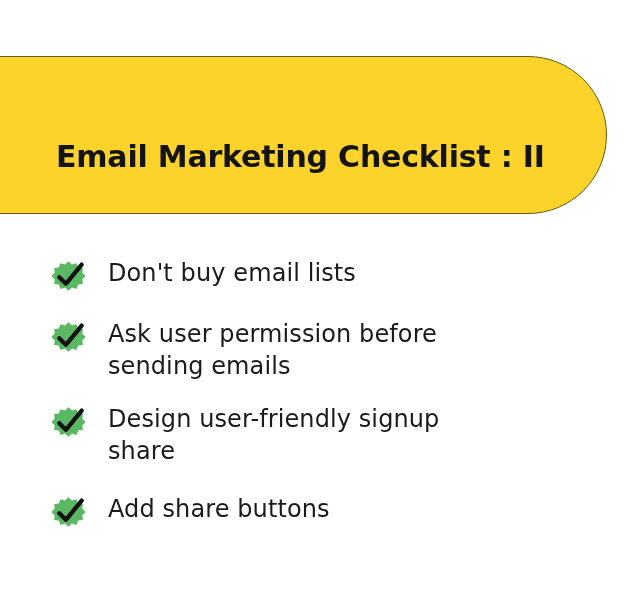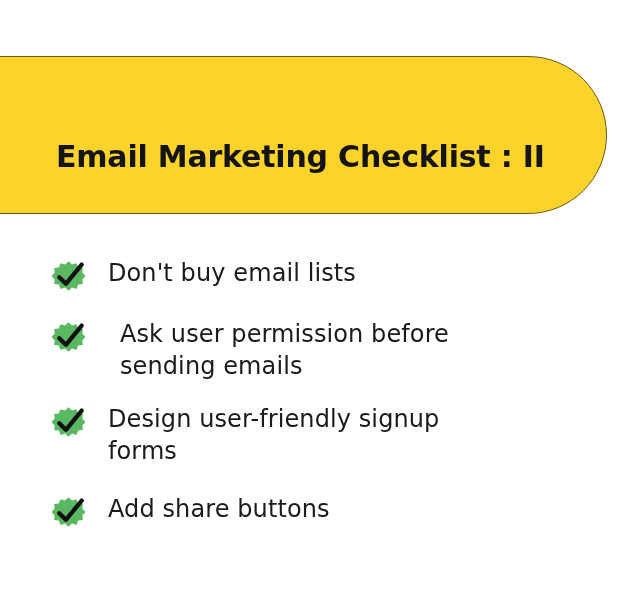--- a/index.html
+++ b/index.html
@@ -75,21 +75,21 @@
     font-size: 24px;
     font-weight: 400;
     color: #1b1b1b;
     line-height: 1.32;
     letter-spacing: 0.1px;
     white-space: pre-line;
   }
 
   
   .check-item.i0 { margin-bottom: 26px; }
-  .check-item.i1 { margin-bottom: 22px; gap: 12px; }
+  .check-item.i1 { margin-bottom: 22px; }
   .check-item.i2 { margin-bottom: 26px; }
   .check-item.i3 { margin-bottom: 0; margin-top: 20px; }
 </style>
 </head>
 <body>
 
 <div class="banner">
   <div class="banner-title">Email Marketing Checklist : II</div>
 </div>
 
@@ -110,21 +110,21 @@
     </svg>
     <div class="check-label">Ask user permission before
 sending emails</div>
   </div>
 
   <div class="check-item i2">
     <svg class="check-icon" viewBox="0 0 100 100">
       <path fill="#5BB862" d="M50 4 L60.5 13.5 L74 9.5 L79.5 22.5 L93.5 24.5 L92 38.5 L102 48.5 L92 58.5 L93.5 72.5 L79.5 74.5 L74 87.5 L60.5 83.5 L50 93 L39.5 83.5 L26 87.5 L20.5 74.5 L6.5 72.5 L8 58.5 L-2 48.5 L8 38.5 L6.5 24.5 L20.5 22.5 L26 9.5 L39.5 13.5 Z"></path>
       <path fill="none" stroke="#111111" stroke-width="13" stroke-linecap="round" stroke-linejoin="round" d="M22 52 L42 72 L90 14"></path>
     </svg>
-    <div class="check-label">Design user-friendly signup forms</div>
+    <div class="check-label">Design user-friendly signup share</div>
   </div>
 
   <div class="check-item i3">
     <svg class="check-icon" viewBox="0 0 100 100">
       <path fill="#5BB862" d="M50 4 L60.5 13.5 L74 9.5 L79.5 22.5 L93.5 24.5 L92 38.5 L102 48.5 L92 58.5 L93.5 72.5 L79.5 74.5 L74 87.5 L60.5 83.5 L50 93 L39.5 83.5 L26 87.5 L20.5 74.5 L6.5 72.5 L8 58.5 L-2 48.5 L8 38.5 L6.5 24.5 L20.5 22.5 L26 9.5 L39.5 13.5 Z"></path>
       <path fill="none" stroke="#111111" stroke-width="13" stroke-linecap="round" stroke-linejoin="round" d="M22 52 L42 72 L90 14"></path>
     </svg>
     <div class="check-label"> Add share buttons</div>
   </div>
 

